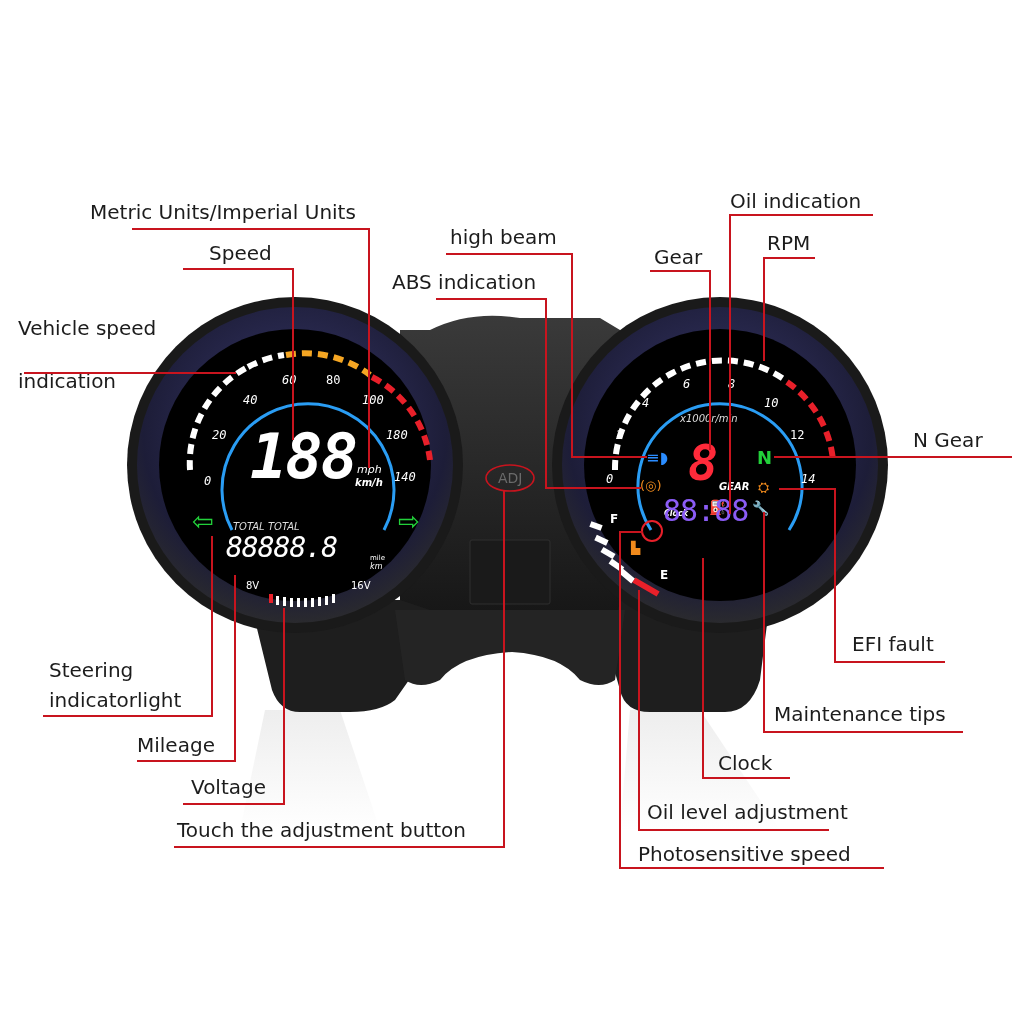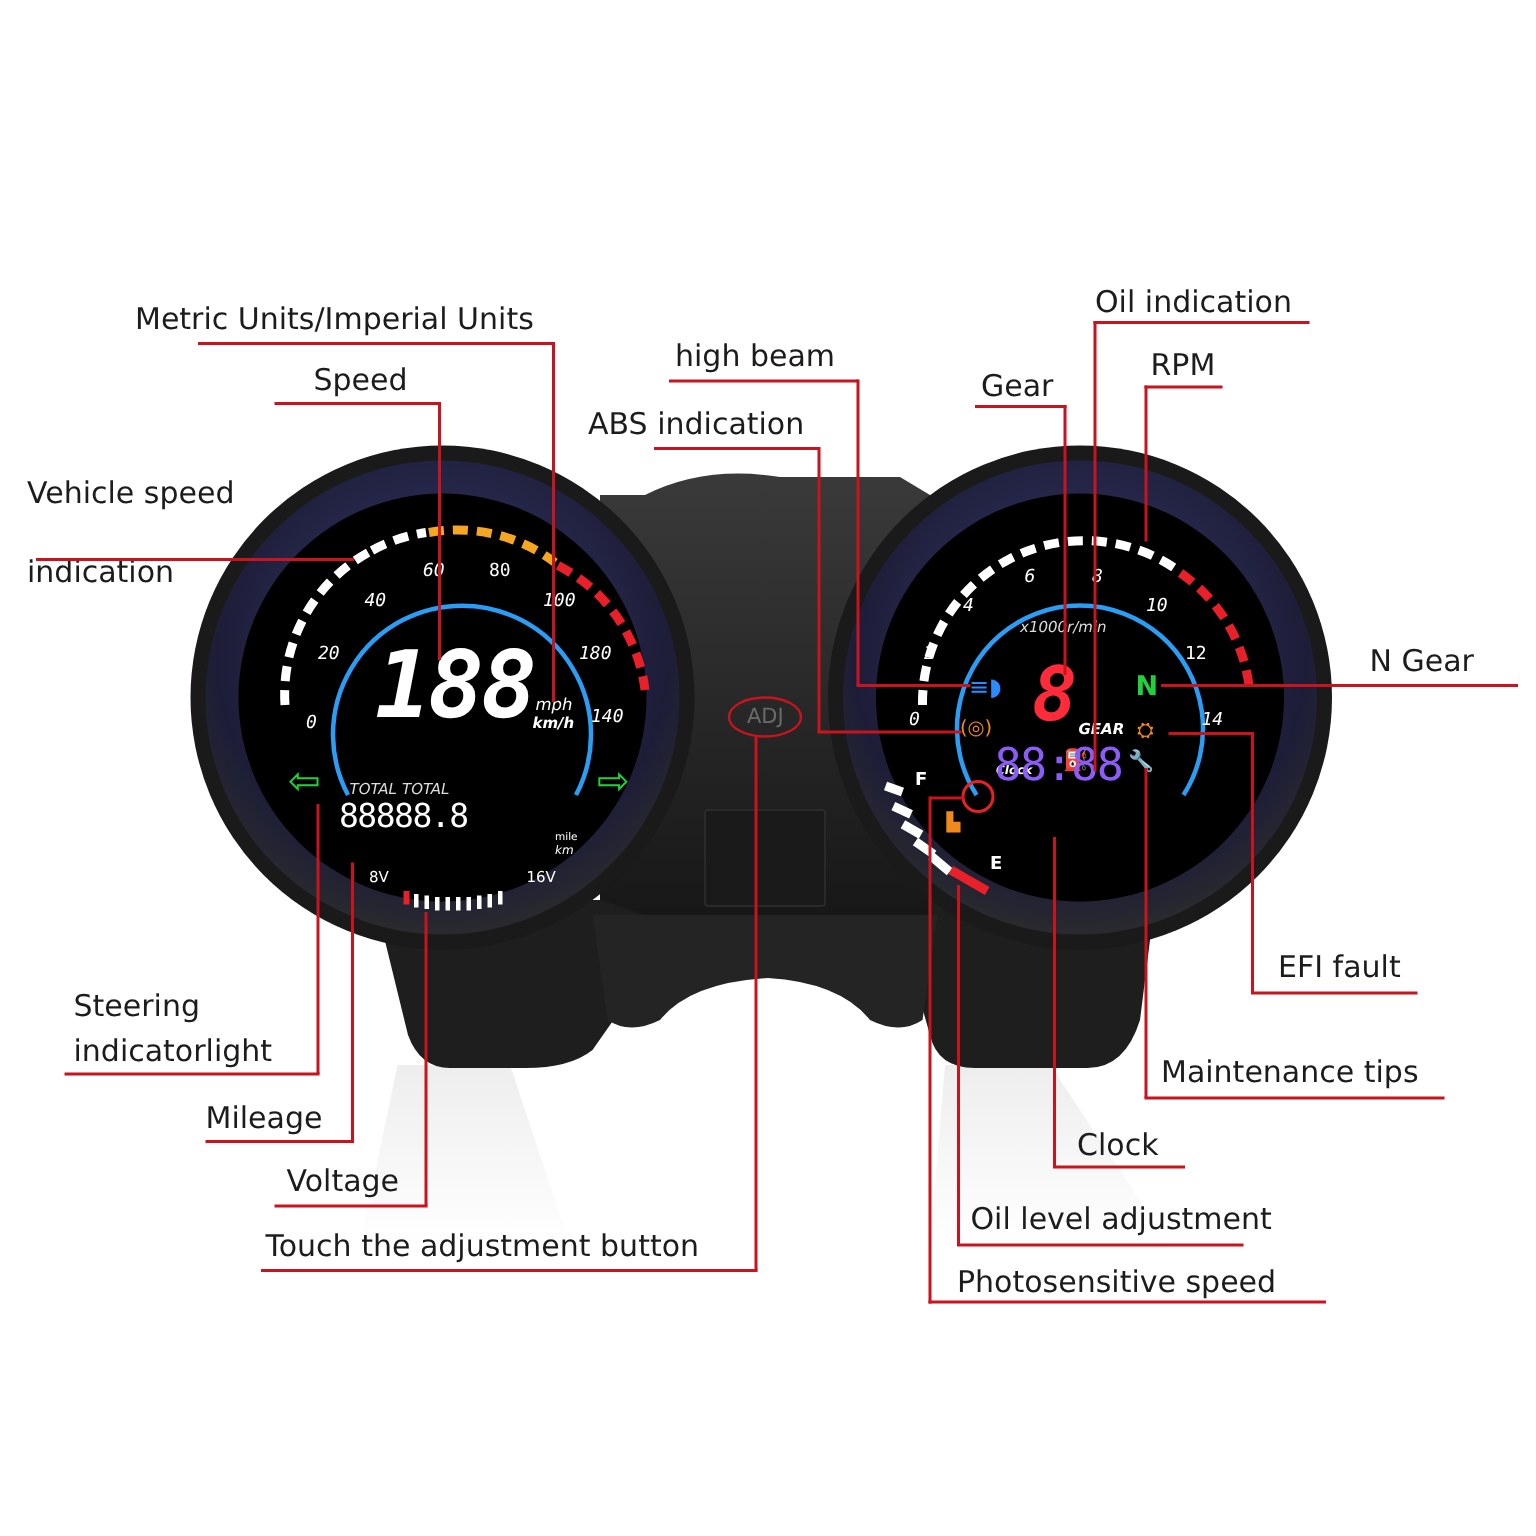--- a/index.html
+++ b/index.html
@@ -103,21 +103,21 @@
 
   <span class="lbl seg" style="left:250px;top:426px;font-size:62px;color:#fff;font-weight:bold;font-style:italic;letter-spacing:-2px;line-height:1;">188</span>
   <span class="lbl" style="left:357px;top:463px;font-size:11px;color:#fff;font-style:italic;">mph</span>
   <span class="lbl" style="left:355px;top:477px;font-size:10px;color:#fff;font-style:italic;font-weight:bold;">km/h</span>
 
   <span class="lbl" style="left:192px;top:508px;font-size:26px;color:#22d03a;line-height:1;">⇦</span>
   <span class="lbl" style="left:398px;top:508px;font-size:26px;color:#22d03a;line-height:1;">⇨</span>
 
   <span class="lbl" style="left:233px;top:521px;font-size:10px;color:#ddd;font-style:italic;">TOTAL</span>
   <span class="lbl" style="left:268px;top:521px;font-size:10px;color:#ddd;font-style:italic;">TOTAL</span>
-  <span class="lbl seg" style="left:226px;top:534px;font-size:22px;color:#fff;line-height:1;letter-spacing:-1px;">88888.8</span>
+  <span class="lbl seg" style="left:226px;top:534px;font-size:28px;color:#fff;font-style:italic;line-height:1;letter-spacing:-1px;">88888.8</span>
   <span class="lbl" style="left:370px;top:554px;font-size:7px;color:#fff;">mile</span>
   <span class="lbl" style="left:370px;top:562px;font-size:8px;color:#fff;font-style:italic;">km</span>
 
   <span class="lbl" style="left:246px;top:580px;font-size:10px;color:#fff;">8V</span>
   <span class="lbl" style="left:351px;top:580px;font-size:10px;color:#fff;">16V</span>
 </div>
 
 <div>
   <span class="lbl seg" style="left:606px;top:472px;font-size:12px;color:#fff;font-style:italic;">0</span>
   <span class="lbl seg" style="left:616px;top:428px;font-size:12px;color:#fff;font-style:italic;">2</span>

